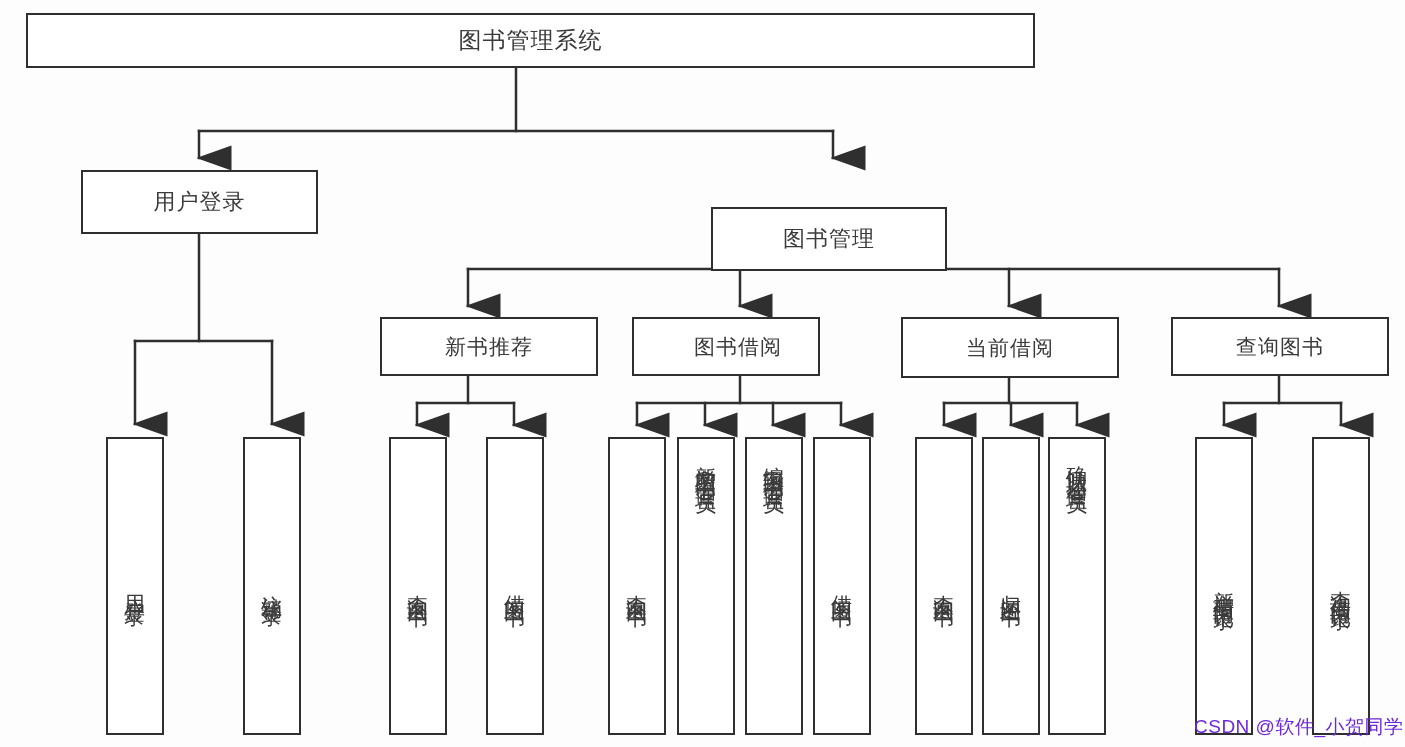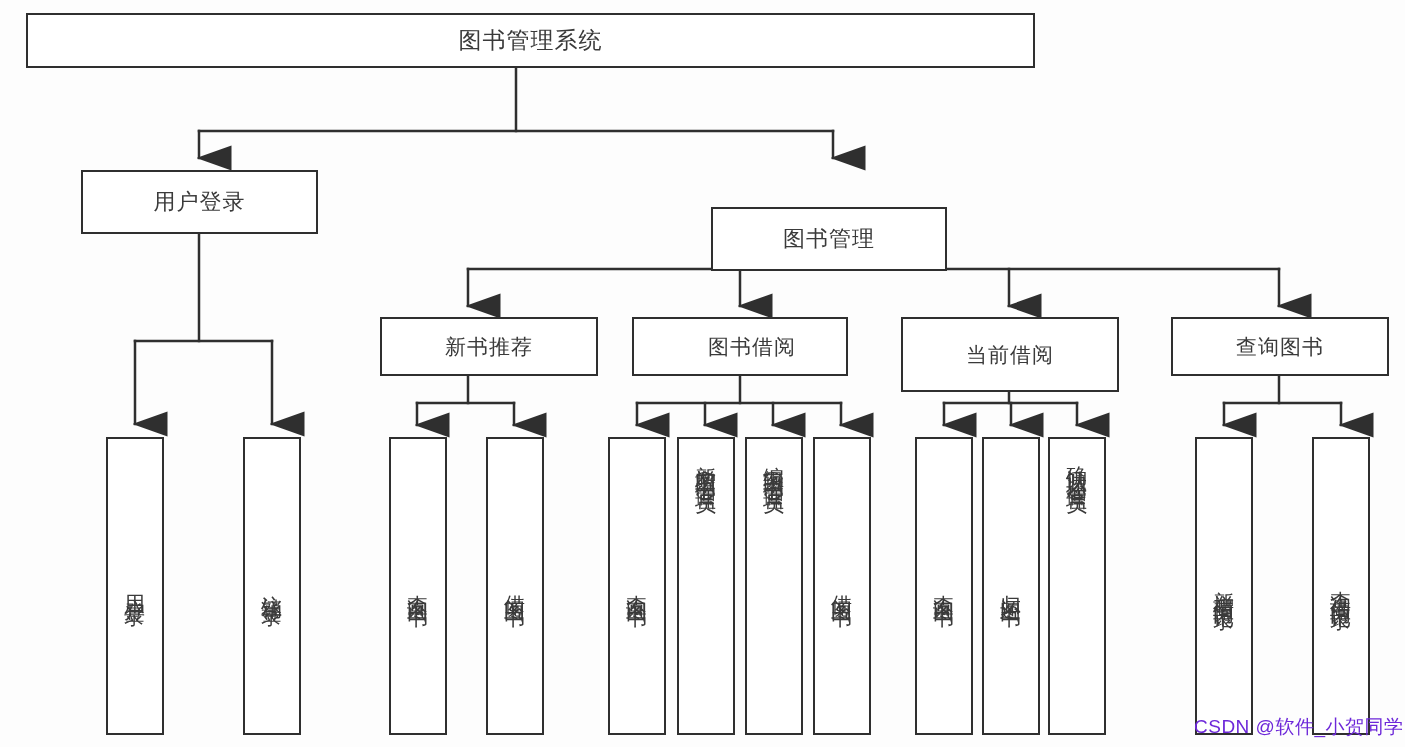--- a/index.html
+++ b/index.html
@@ -123,24 +123,24 @@
     <span class="node-label">用户登录</span>
   </div>
 
   <div class="node-box lvl1" style="left:711px;top:170px;width:236px;height:64px;margin-top:37px;">
     <span class="node-label">图书管理</span>
   </div>
 
   <div class="node-box lvl2" style="left:360px;top:317px;width:218px;height:59px;margin-left:20px;">
     <span class="node-label">新书推荐</span>
   </div>
-  <div class="node-box lvl2" style="left:632px;top:317px;width:216px;height:59px;padding-left:24px;">
+  <div class="node-box lvl2" style="left:632px;top:317px;width:188px;height:59px;padding-left:24px;">
     <span class="node-label">图书借阅</span>
   </div>
-  <div class="node-box lvl2" style="left:901px;top:317px;width:218px;height:75px;">
+  <div class="node-box lvl2" style="left:901px;top:317px;width:218px;height:61px;">
     <span class="node-label">当前借阅</span>
   </div>
   <div class="node-box lvl2" style="left:1171px;top:317px;width:218px;height:59px;">
     <span class="node-label">查询图书</span>
   </div>
 
   <div class="leaf-box centered" style="left:106px;top:437px;width:58px;height:298px;">
     <span class="leaf-label">用户登录</span>
   </div>
   <div class="leaf-box centered" style="left:243px;top:437px;width:58px;height:298px;">

